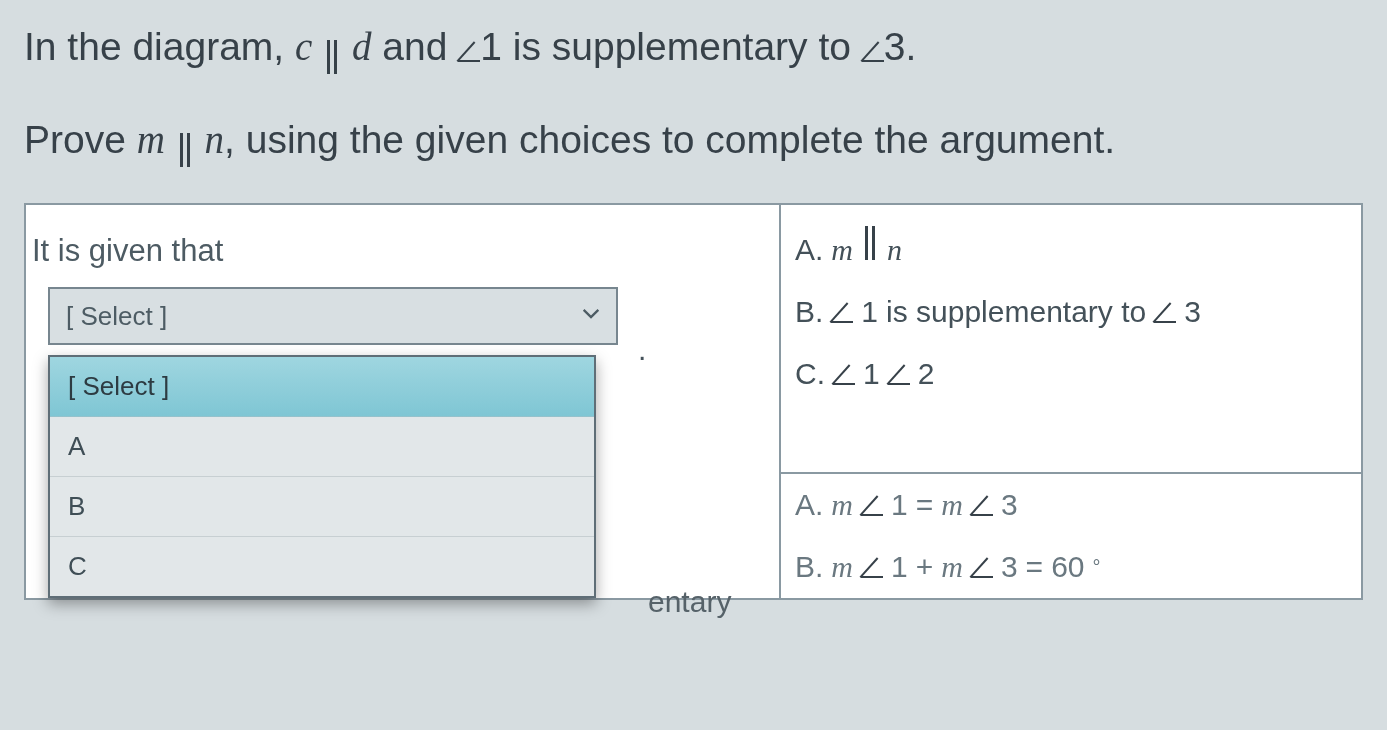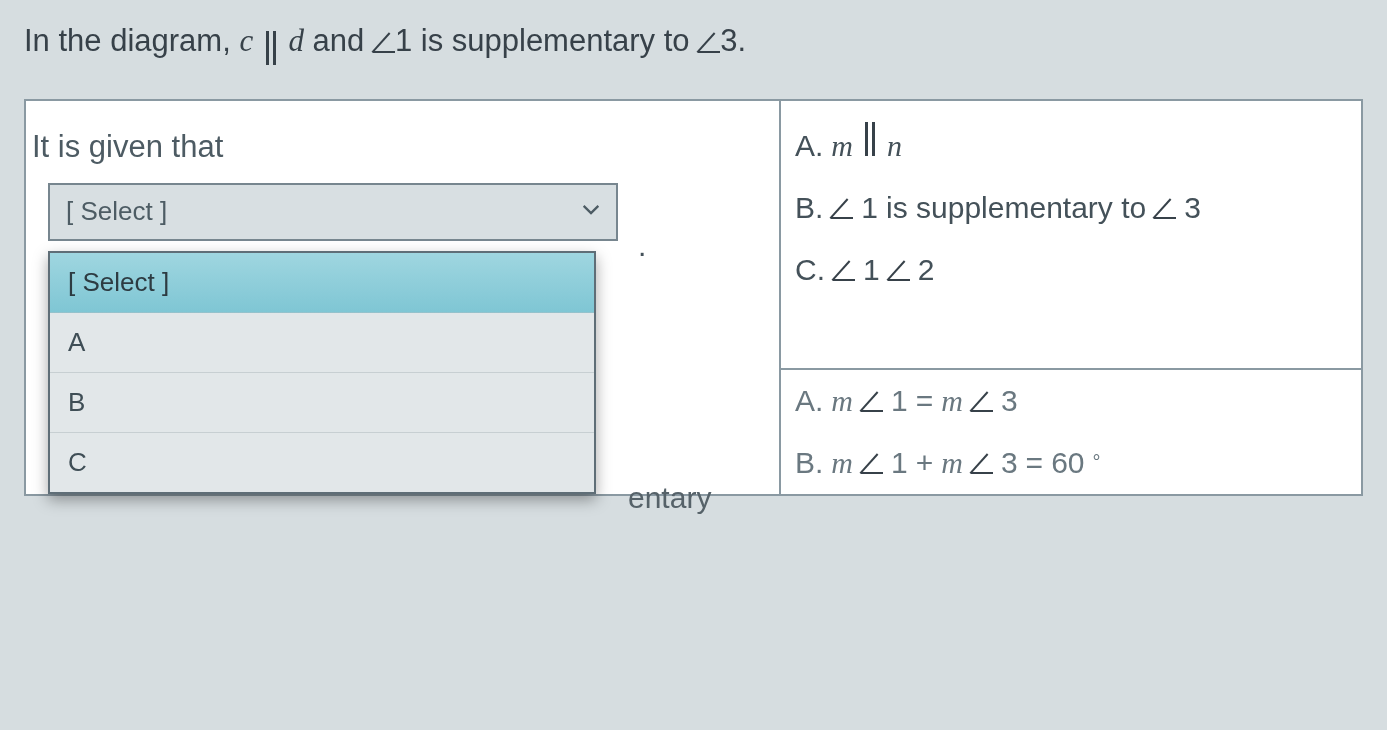--- a/index.html
+++ b/index.html
@@ -7,21 +7,21 @@
     width: 1387px;
     height: 730px;
     font-family: "Helvetica Neue", Arial, sans-serif;
     background: #d6dde0;
     color: #3a4850;
   }
   .page {
     padding: 18px 24px 0 24px;
   }
   .prompt-line {
-    font-size: 31px;
+    font-size: 39px;
     line-height: 1.5;
     color: #374149;
     margin-bottom: 34px;
   }
   .math-it { font-style: italic; font-family: "Times New Roman", serif; }
   .parallel { display:inline-block; position:relative; width:18px; vertical-align:-4px; }
   .parallel::before, .parallel::after {
     content:""; position:absolute; top:-24px; width:3px; height:34px; background:#374149;
   }
   .parallel::before { left:4px; }
@@ -100,21 +100,21 @@
     border-bottom:1px solid rgba(120,135,143,0.25);
   }
   .dd-item:last-child { border-bottom:none; }
   .dd-item.hl {
     background: linear-gradient(#9fd6e0, #7fc6d4);
     color:#2d3b42;
   }
 
   .frag-text {
     position:absolute;
-    left: 602px;
+    left: 622px;
     top: 380px;
     font-size:30px;
     color:#566269;
   }
 
   .choice-row {
     padding: 14px 14px 14px 14px;
     font-size: 30px;
     color:#445159;
     display:flex;
@@ -135,20 +135,26 @@
     <span>In the diagram, </span>
     <span class="math-it">c</span>
     <span class="parallel"></span>
     <span class="math-it">d</span>
     <span> and </span>
     <span class="angle"></span><span>1</span>
     <span> is supplementary to </span>
     <span class="angle"></span><span>3</span><span>.</span>
   </p>
 
+  <p class="prompt-line">
+    <span>Prove </span>
+    <span class="math-it">m</span>
+    <span class="parallel"></span>
+    <span class="math-it">n</span><span>, using the given choices to complete the argument.</span>
+  </p>
 
   <div class="proof-table">
 
     <div class="left-col">
       <div class="given-label">It is given that</div>
 
       <div class="select-wrap">
         <div class="select-box">
           <span>[ Select ]</span>
           <span class="chev">

